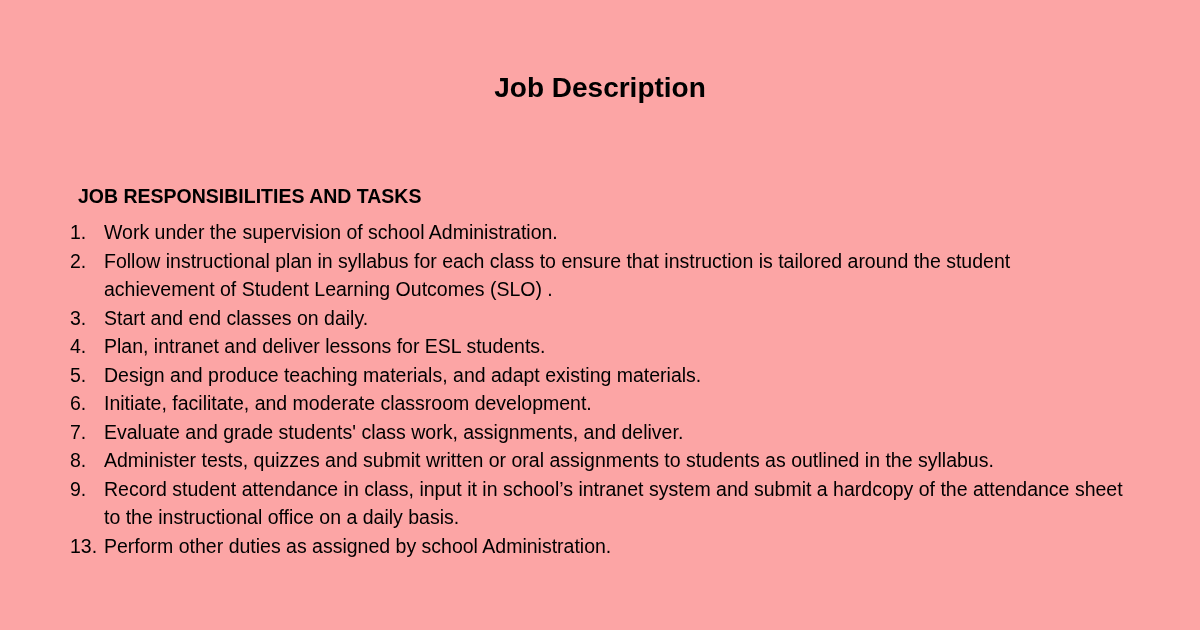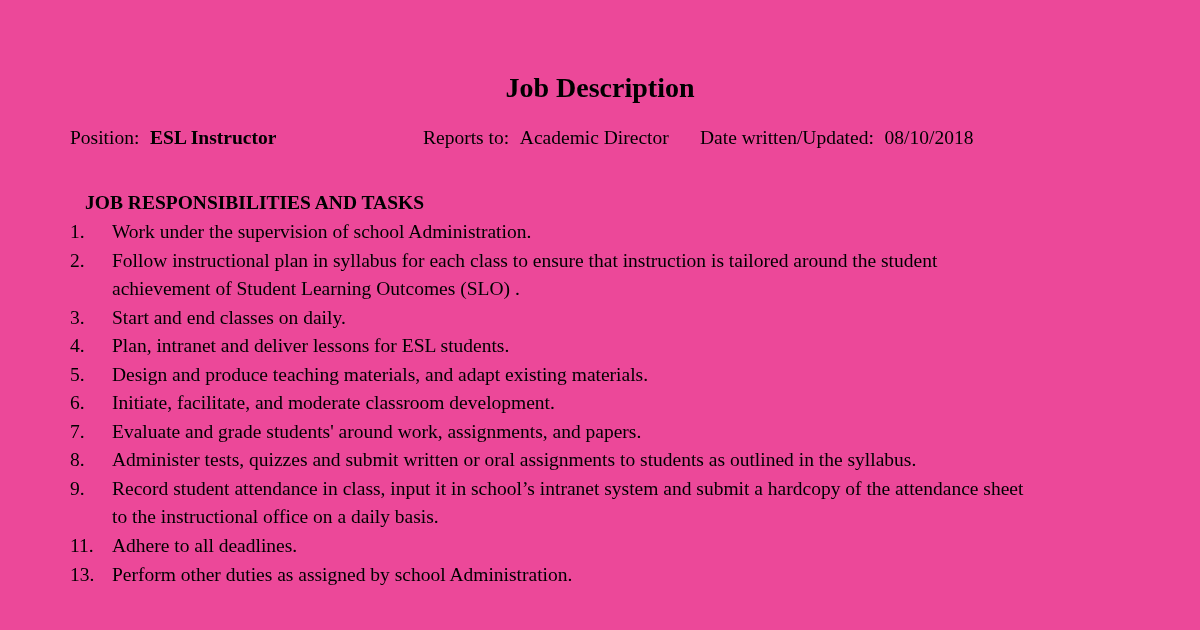--- a/index.html
+++ b/index.html
@@ -4,23 +4,23 @@
 <style>
   html, body {
     margin: 0;
     padding: 0;
     background: #ffffff;
   }
   .page {
     position: relative;
     width: 1200px;
     height: 630px;
-    background: #ec4899;
+    background: #fca5a5;
     color: #000000;
-    font-family: Liberation Serif, serif;
+    font-family: Liberation Sans, sans-serif;
     overflow: hidden;
   }
   .title {
     position: absolute;
     top: 72px;
     left: 0;
     width: 100%;
     margin: 0;
     text-align: center;
     font-size: 28px;
@@ -43,21 +43,21 @@
   }
   .seg-position { left: 70px; }
   .seg-reports  { left: 423px; }
   .seg-date     { left: 700px; }
   .seg > * + * { margin-left: 0.30em; }
   .seg b { font-weight: 700; }
   .heading {
     position: absolute;
     top: 177px;
     left: 70px;
-    margin: 15px;
+    margin: 8px;
     font-size: 19.5px;
     font-weight: 700;
     line-height: 1.15;
     white-space: nowrap;
   }
   .duties {
     position: absolute;
     top: 218px;
     left: 70px;
     width: 1060px;
@@ -70,44 +70,29 @@
   .duties li {
     display: flex;
     align-items: flex-start;
   }
   .duties .num {
     flex: 0 0 34px;
   }
   .duties .txt {
     flex: 1 1 auto;
     white-space: pre-wrap;
-    margin-left: 8px;
   }
 </style>
 </head>
 <body>
 
 <div class="page">
 
   <h1 class="title">Job Description</h1>
 
-  <div class="meta">
-    <span class="seg seg-position">
-      <span>Position:</span>
-      <b>ESL Instructor</b>
-    </span>
-    <span class="seg seg-reports">
-      <span>Reports to:</span>
-      <span>Academic Director</span>
-    </span>
-    <span class="seg seg-date">
-      <span>Date written/Updated:</span>
-      <span>08/10/2018</span>
-    </span>
-  </div>
 
   <h2 class="heading">JOB RESPONSIBILITIES AND TASKS</h2>
 
   <ol class="duties">
       <li>
         <span class="num">1.</span>
         <span class="txt">Work under the supervision of school Administration.</span>
       </li>
       <li>
         <span class="num">2.</span>
@@ -125,34 +110,30 @@
       <li>
         <span class="num">5.</span>
         <span class="txt">Design and produce teaching materials, and adapt existing materials.</span>
       </li>
       <li>
         <span class="num">6.</span>
         <span class="txt">Initiate, facilitate, and moderate classroom development.</span>
       </li>
       <li>
         <span class="num">7.</span>
-        <span class="txt">Evaluate and grade students' around work, assignments, and papers.</span>
+        <span class="txt">Evaluate and grade students' class work, assignments, and deliver.</span>
       </li>
       <li>
         <span class="num">8.</span>
         <span class="txt">Administer tests, quizzes and submit written or oral assignments to students as outlined in the syllabus.</span>
       </li>
       <li>
         <span class="num">9.</span>
         <span class="txt">Record student attendance in class, input it in school’s intranet system and submit a hardcopy of the attendance sheet
 to the instructional office on a daily basis.</span>
       </li>
       <li>
-        <span class="num">11.</span>
-        <span class="txt">Adhere to all deadlines.</span>
-      </li>
-      <li>
         <span class="num">13.</span>
         <span class="txt">Perform other duties as assigned by school Administration.</span>
       </li>
     </ol>
 
 </div>
 
 </body></html>

